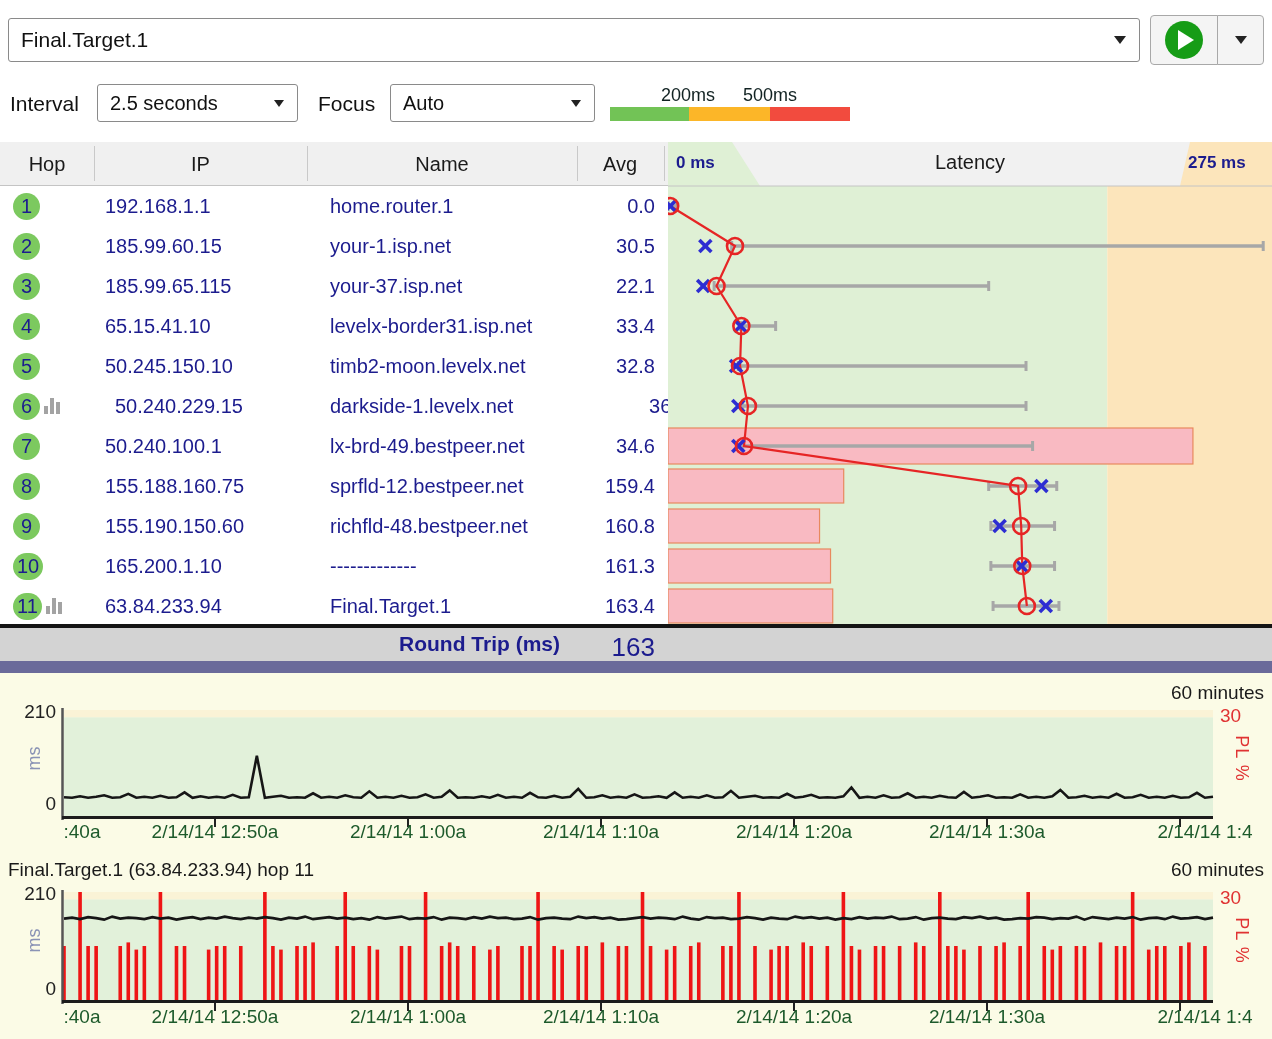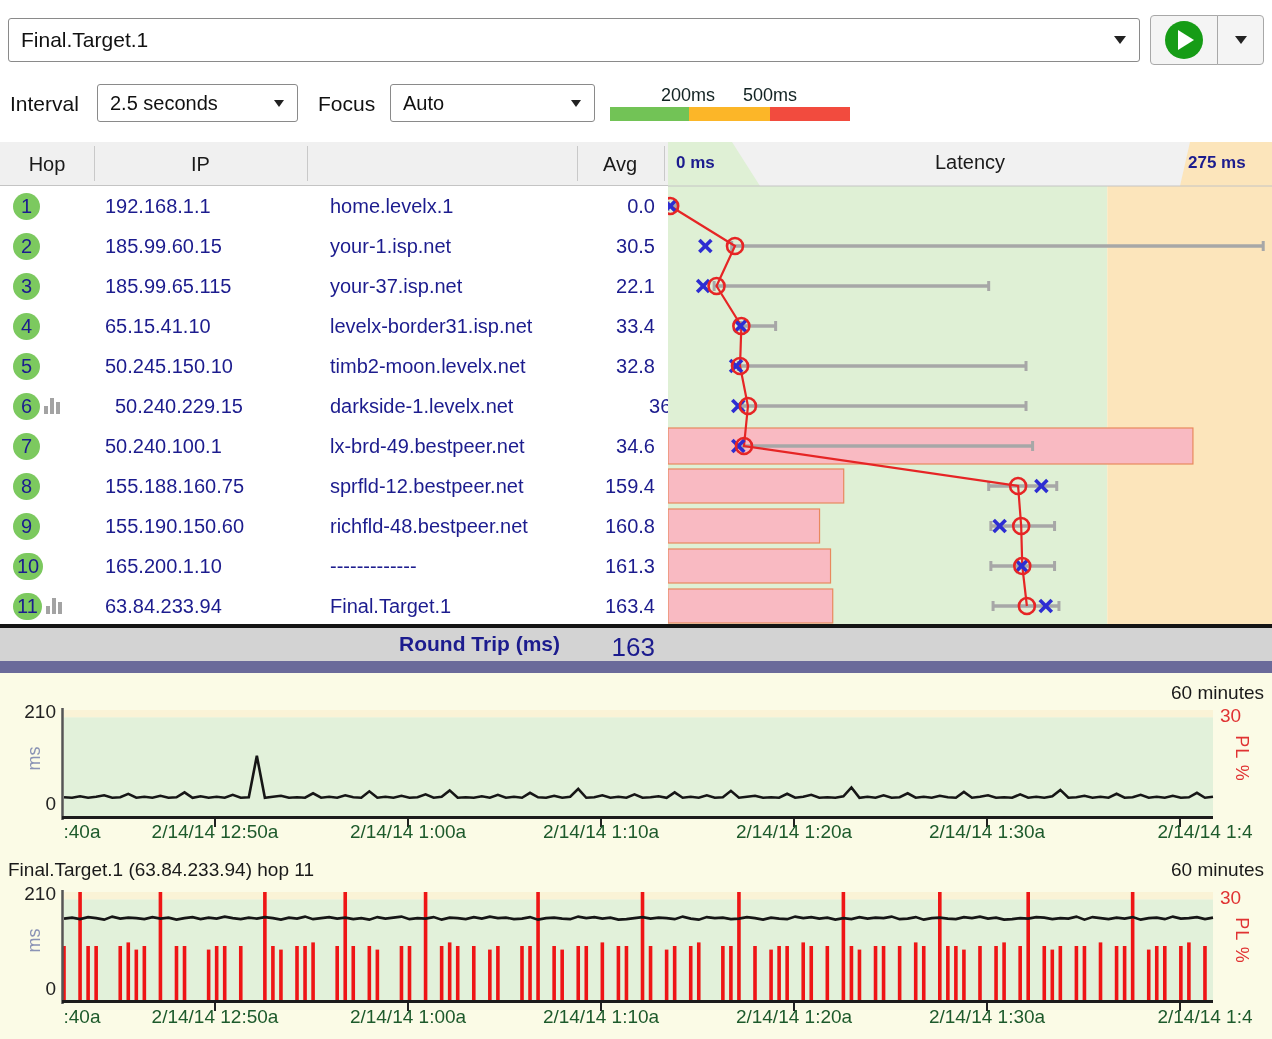--- a/index.html
+++ b/index.html
@@ -71,33 +71,34 @@
   <div class="legend-seg" id="leg-green" style="left: 0px; width: 79px; background: rgb(114, 195, 86);"></div>
   <div class="legend-seg" id="leg-amber" style="left: 79px; width: 81px; background: rgb(252, 182, 40);"></div>
   <div class="legend-seg" id="leg-red" style="left: 160px; width: 80px; background: rgb(242, 75, 62);"></div>
   <div class="legend-lab" style="left:78px;">200ms</div>
   <div class="legend-lab" style="left:160px;">500ms</div>
 </div>
 
 <div class="abs thead" style="left:0;top:142px;width:1272px;height:44px;">
   <div class="th" style="left:0;width:94px;">Hop</div>
   <div class="th" style="left:94px;width:213px;">IP</div>
+  <div class="th" style="left:307px;width:270px;">Name</div>
   <div class="th" style="left:577px;width:86px;">Avg</div>
   <div class="vsep" style="left:94px;"></div>
   <div class="vsep" style="left:307px;"></div>
   <div class="vsep" style="left:577px;"></div>
   <div class="vsep" style="left:664px;"></div>
 </div>
 <div class="abs" id="hop-rows" style="left:0;top:186px;width:668px;height:440px;">
     <div class="hoprow" style="top: 0px;">
       <div class="hopcell">
         <span class="hopcircle">1</span>
       </div>
       <div class="cell" style="left:105px;width:195px;">192.168.1.1</div>
-      <div class="cell" style="left:330px;width:240px;">home.levelx.1</div>
+      <div class="cell" style="left:330px;width:240px;">home.router.1</div>
       <div class="cell right" style="left:569px;width:86px;">0.0</div>
     </div>
     <div class="hoprow" style="top: 40px;">
       <div class="hopcell">
         <span class="hopcircle">2</span>
       </div>
       <div class="cell" style="left:105px;width:195px;">185.99.60.15</div>
       <div class="cell" style="left:330px;width:240px;">your-1.isp.net</div>
       <div class="cell right" style="left:569px;width:86px;">30.5</div>
     </div>

